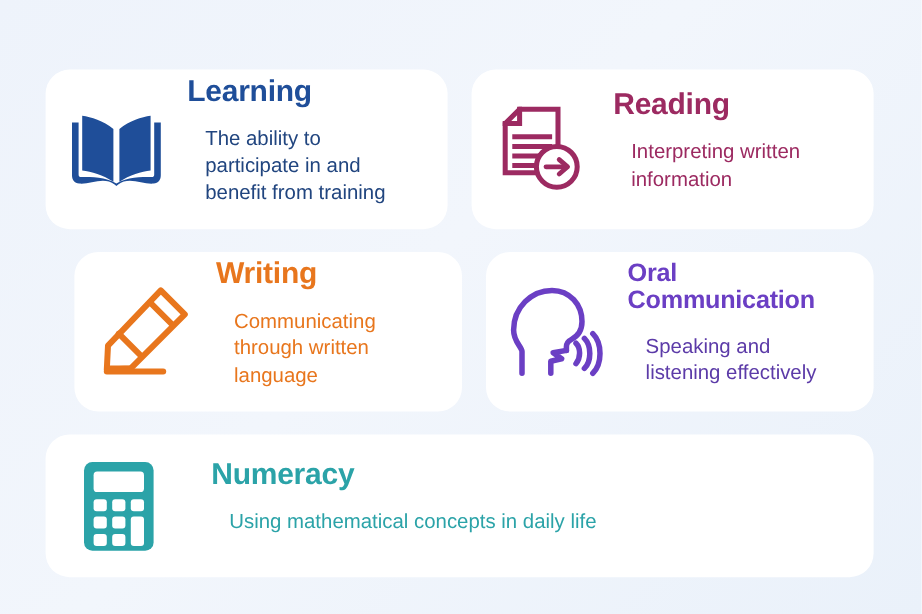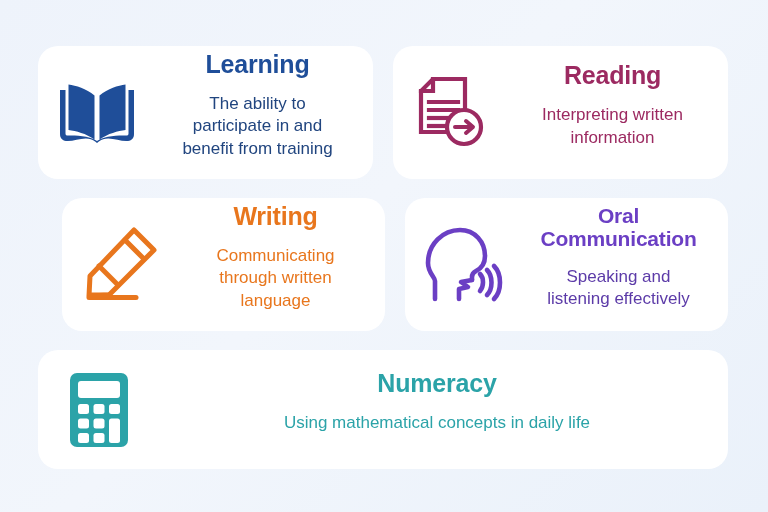--- a/index.html
+++ b/index.html
@@ -11,43 +11,42 @@
     height: 512px;
     overflow: hidden;
     background: linear-gradient(135deg, #eef3fb 0%, #f2f6fc 45%, #eaf1fa 100%);
     font-family: "Liberation Sans", sans-serif;
     -webkit-font-smoothing: antialiased;
   }
 
   .board {
     position: absolute;
     left: 38px;
-    top: 46px;
+    top: 58px;
     width: 690px;
     height: 423px;
-    text-align: center;
   }
 
   .row {
     display: flex;
     gap: 20px;
   }
   .row-1 { height: 133px; }
   .row-2 { height: 133px; margin-top: 19px; padding-left: 24px; }
   .row-3 { height: 119px; margin-top: 19px; }
 
   .card {
     background: #ffffff;
     border-radius: 20px;
     display: flex;
     align-items: center;
     box-sizing: border-box;
     flex: 1 1 0;
   }
-  .card-wide { flex: 1 1 100%; }
+  .card-wide { flex: 1 1 100%; gap: 16px; }
 
   .icon-wrap {
     flex: 0 0 auto;
     width: 118px;
     display: flex;
     align-items: center;
     justify-content: center;
   }
   .card-wide .icon-wrap { width: 122px; }
 

